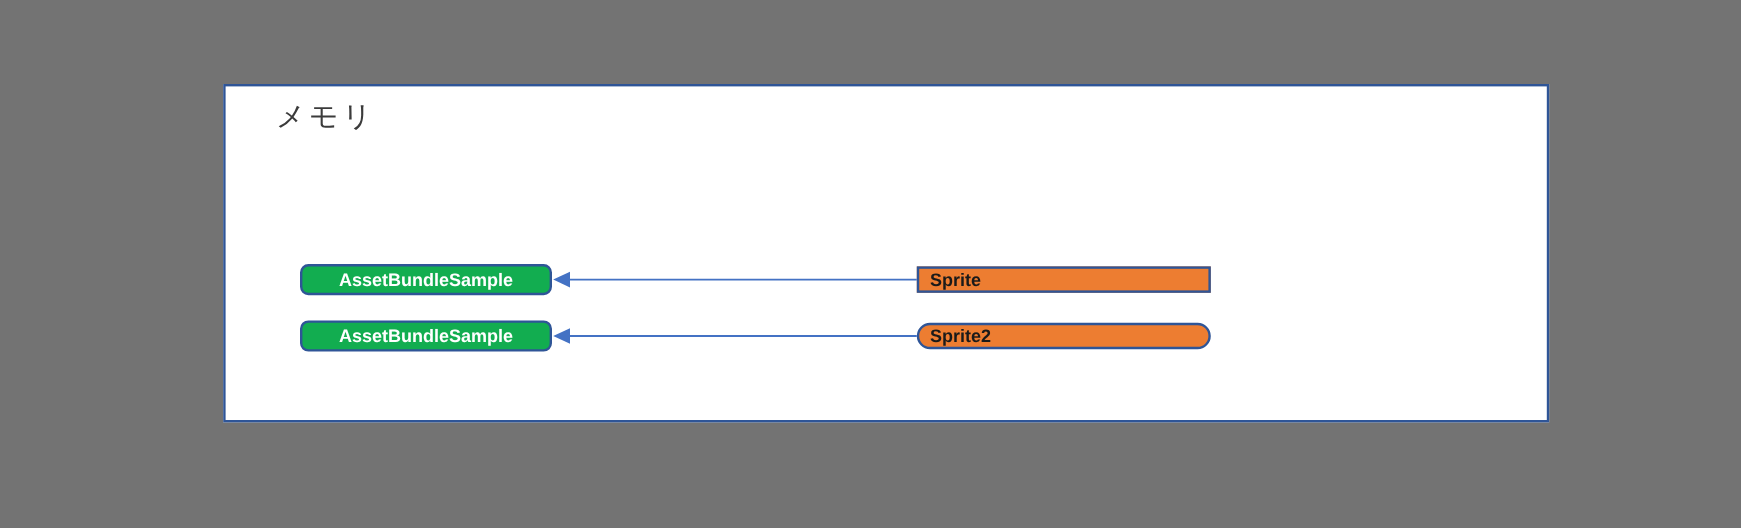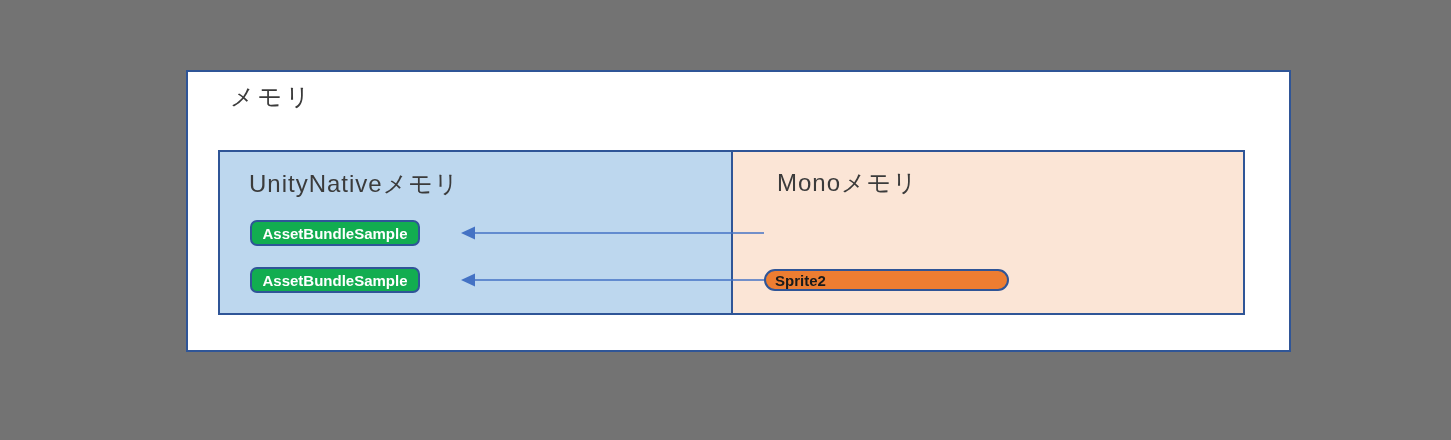--- a/index.html
+++ b/index.html
@@ -78,21 +78,21 @@
     position: absolute;
     border: 2px solid var(--border);
     font-size: 15px;
     font-weight: bold;
     display: flex;
     align-items: center;
     white-space: nowrap;
   }
   .asset-box {
     left: 250px;
-    width: 170px;
+    width: 210px;
     height: 26px;
     background: var(--asset-fill);
     color: #ffffff;
     border-radius: 7px;
     justify-content: center;
   }
   .asset-box.row-1 { top: 220px; }
   .asset-box.row-2 { top: 267px; }
   .sprite-box {
     left: 764px;
@@ -117,33 +117,26 @@
 </style>
 </head>
 <body>
 
 <div class="canvas">
 
   <div class="outer-box">
     <div class="outer-title">メモリ</div>
   </div>
 
-  <div class="regions">
-    <div class="region region-unity">
-      <div class="region-title">UnityNativeメモリ</div>
-    </div>
-    <div class="region region-mono">
-      <div class="region-title">Monoメモリ</div>
-    </div>
-  </div>
 
   <div class="item-box asset-box row-1">AssetBundleSample</div>
 
   <div class="item-box asset-box row-2">AssetBundleSample</div>
 
+  <div class="item-box sprite-box row-1">Sprite</div>
 
   <div class="item-box sprite-box row-2">Sprite2</div>
 
   <svg class="arrow-layer" viewBox="0 0 1451 440">
     <g>
       <line class="arrow-line" x1="764" y1="233" x2="474" y2="233"></line>
       <polygon class="arrow-head" points="461,233 475,226.5 475,239.5"></polygon>
     </g>
     <g>
       <line class="arrow-line" x1="764" y1="280" x2="474" y2="280"></line>

